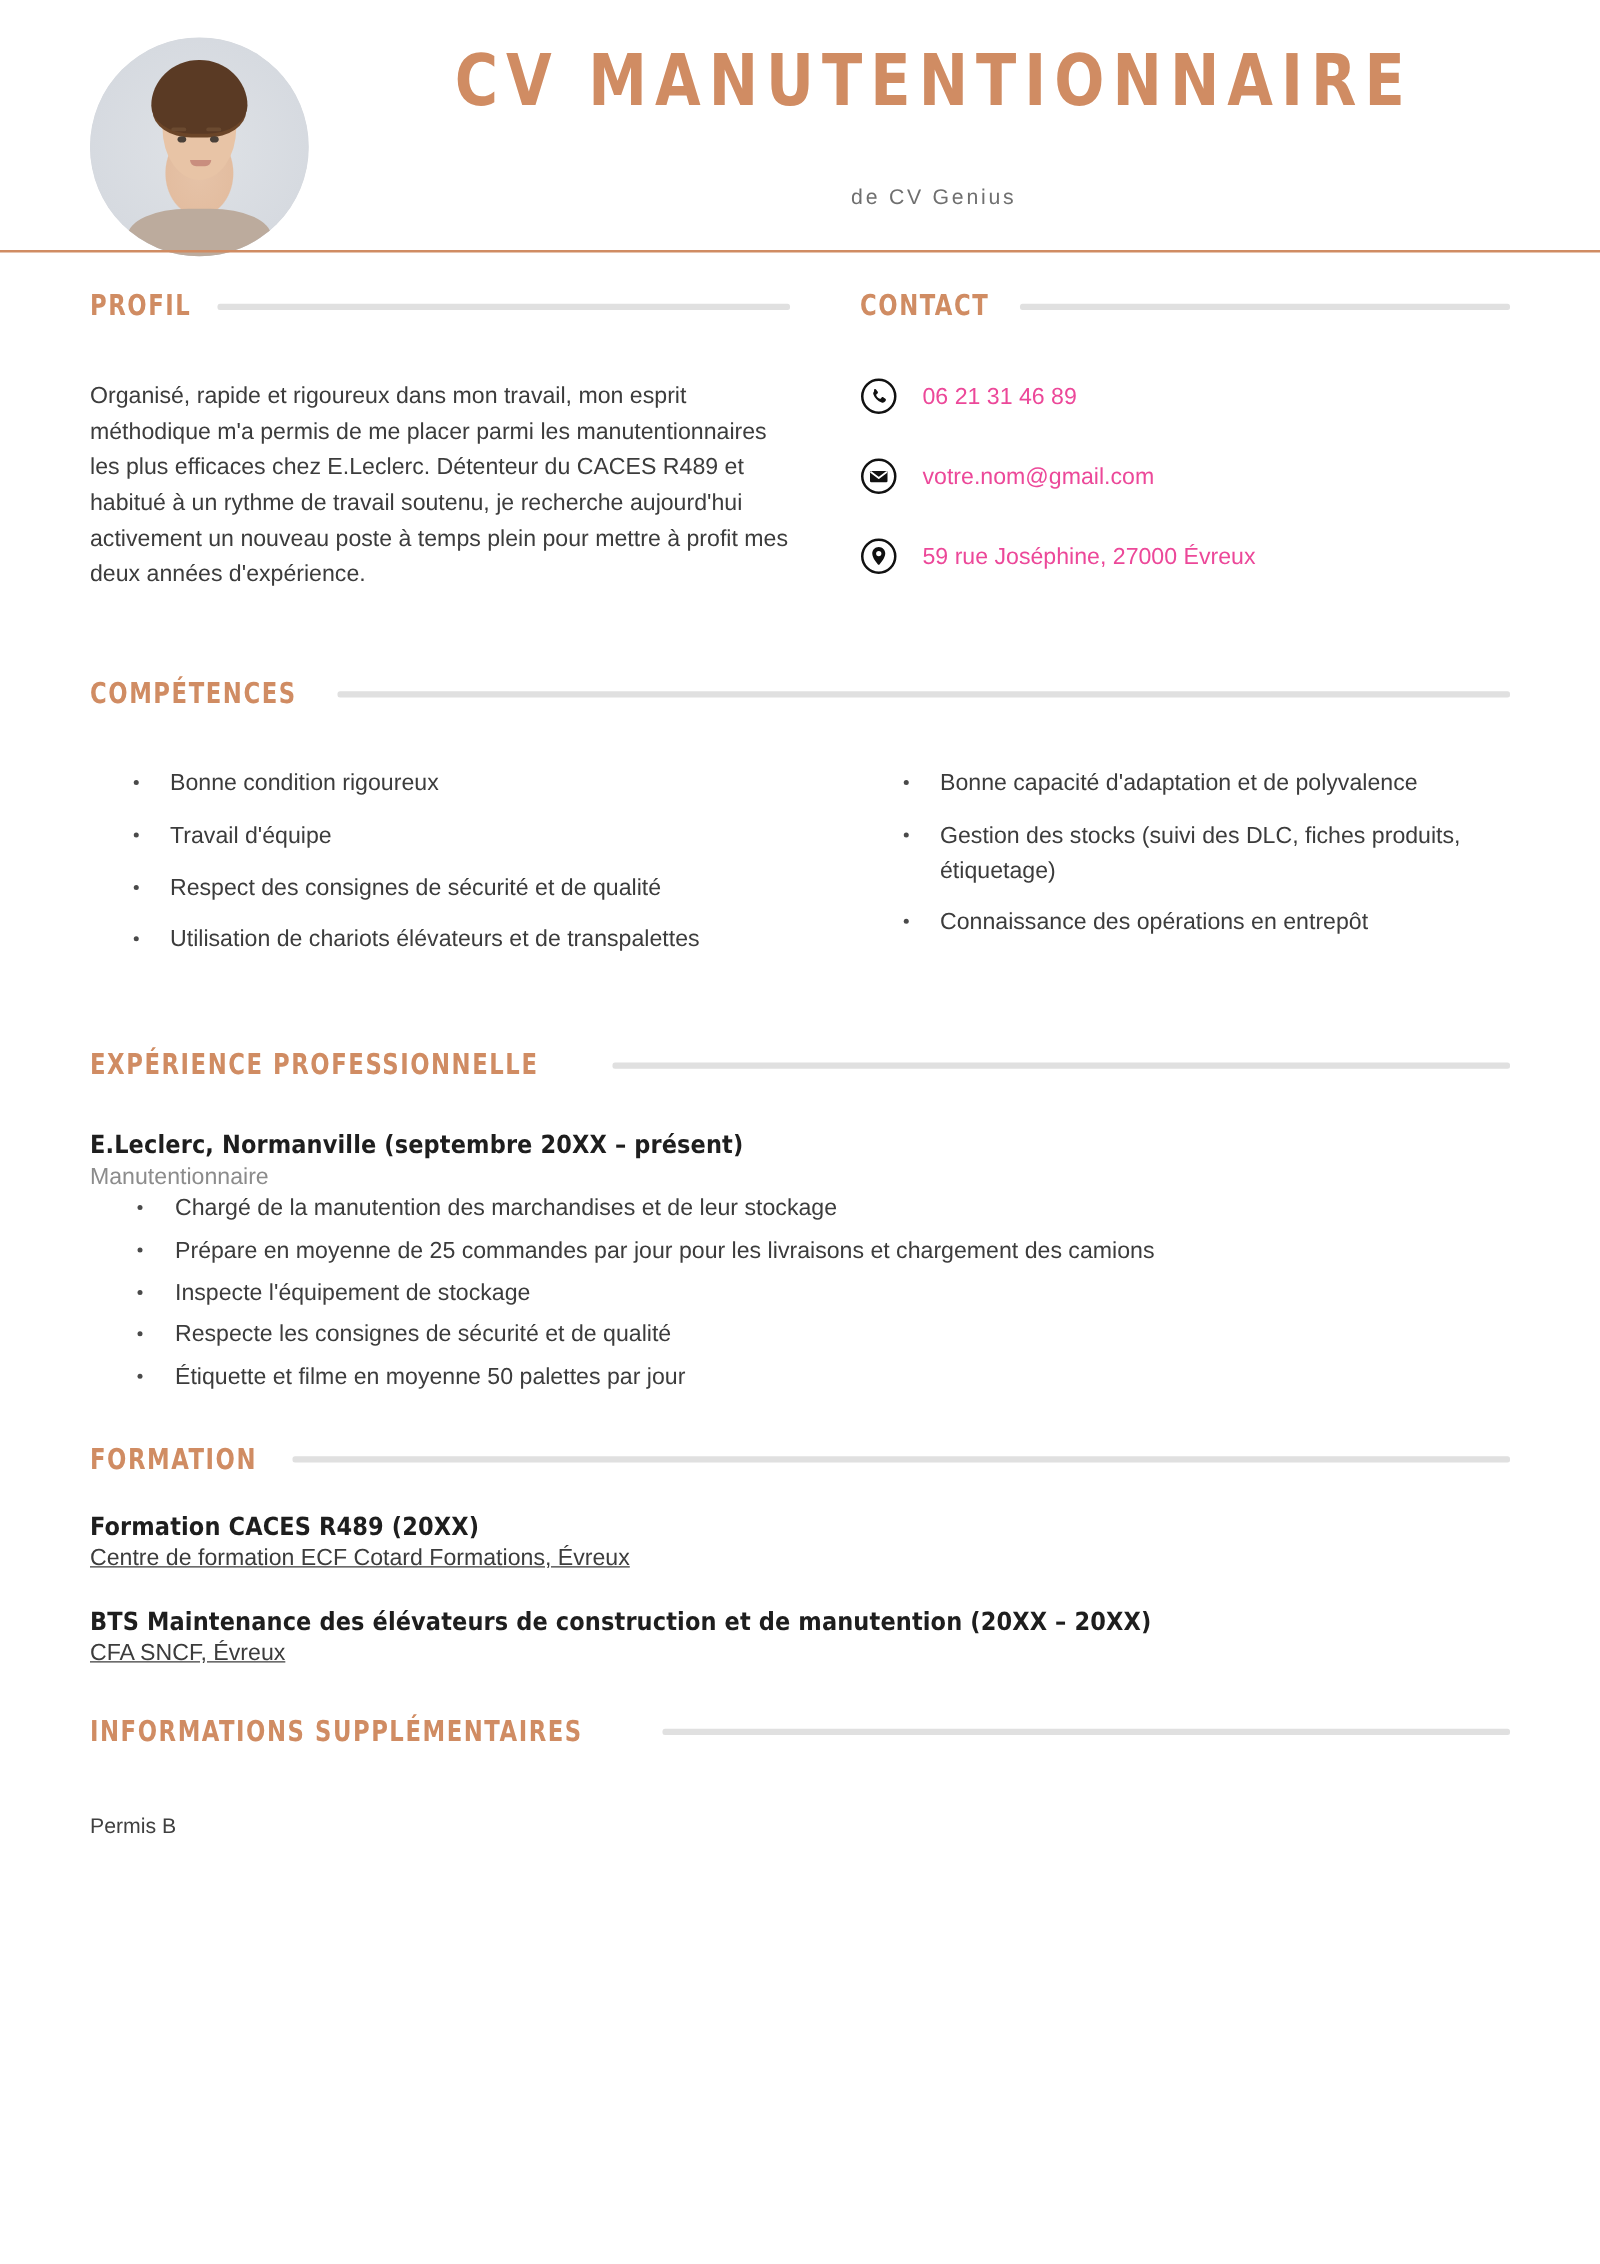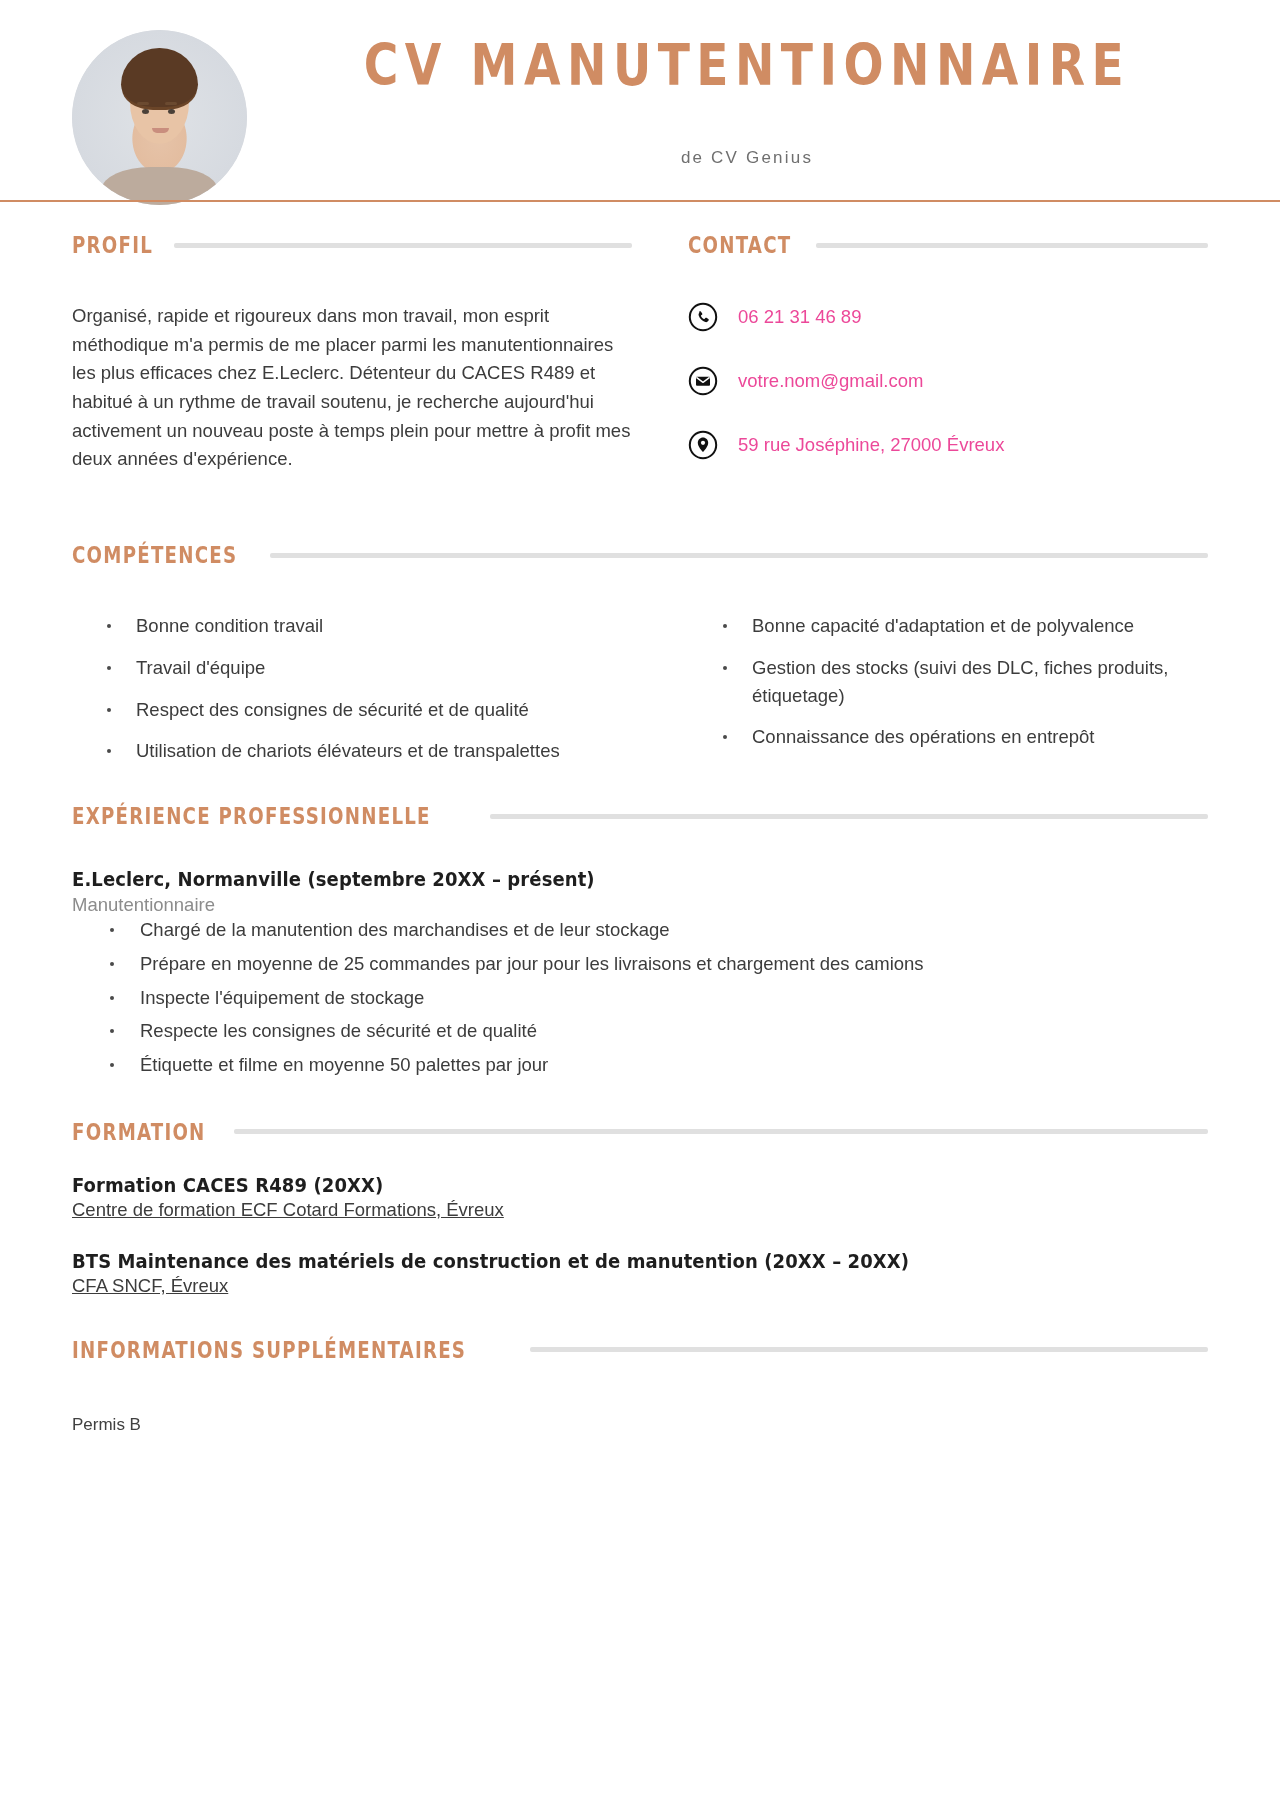--- a/index.html
+++ b/index.html
@@ -245,21 +245,21 @@
 
   ul.bullets.tight li {
     margin-bottom: 6px;
     padding-left: 68px;
   }
   ul.bullets.tight li:before {
     left: 38px;
   }
 
   
-  .exp-wrap { margin-top: 24px; }
+  .exp-wrap { margin-top: 60px; }
   .entry { margin-top: 38px; }
   .entry-title {
     font-family: "Liberation Sans Narrow", "DejaVu Sans Condensed", "Liberation Sans", sans-serif;
     font-weight: 700;
     font-size: 20px;
     color: #1e1e1e;
     letter-spacing: 0.1px;
   }
   .entry-sub {
     font-size: 18.5px;
@@ -364,21 +364,21 @@
     </div>
 
     <div class="skills-wrap">
       <div class="section-head">
         <div class="section-title">COMPÉTENCES</div>
         <div class="section-line"></div>
       </div>
       <div class="skills-cols">
         <div class="skills-col">
           <ul class="bullets">
-            <li>Bonne condition travail</li>
+            <li>Bonne condition rigoureux</li>
             <li>Travail d'équipe</li>
             <li>Respect des consignes de sécurité et de qualité</li>
             <li>Utilisation de chariots élévateurs et de transpalettes</li>
           </ul>
         </div>
         <div class="skills-col right">
           <ul class="bullets">
             <li>Bonne capacité d'adaptation et de polyvalence</li>
             <li>Gestion des stocks (suivi des DLC, fiches produits, étiquetage)</li>
             <li>Connaissance des opérations en entrepôt</li>
@@ -408,21 +408,21 @@
     <div class="edu-wrap">
       <div class="section-head">
         <div class="section-title">FORMATION</div>
         <div class="section-line"></div>
       </div>
       <div class="edu-entry">
         <div class="entry-title">Formation CACES R489 (20XX)</div>
         <div class="entry-org">Centre de formation ECF Cotard Formations, Évreux</div>
       </div>
       <div class="edu-entry">
-        <div class="entry-title">BTS Maintenance des matériels de construction et de manutention (20XX – 20XX)</div>
+        <div class="entry-title">BTS Maintenance des élévateurs de construction et de manutention (20XX – 20XX)</div>
         <div class="entry-org">CFA SNCF, Évreux</div>
       </div>
     </div>
 
     <div class="extra-wrap">
       <div class="section-head">
         <div class="section-title">INFORMATIONS SUPPLÉMENTAIRES</div>
         <div class="section-line"></div>
       </div>
       <div class="extra-text">Permis B</div>

